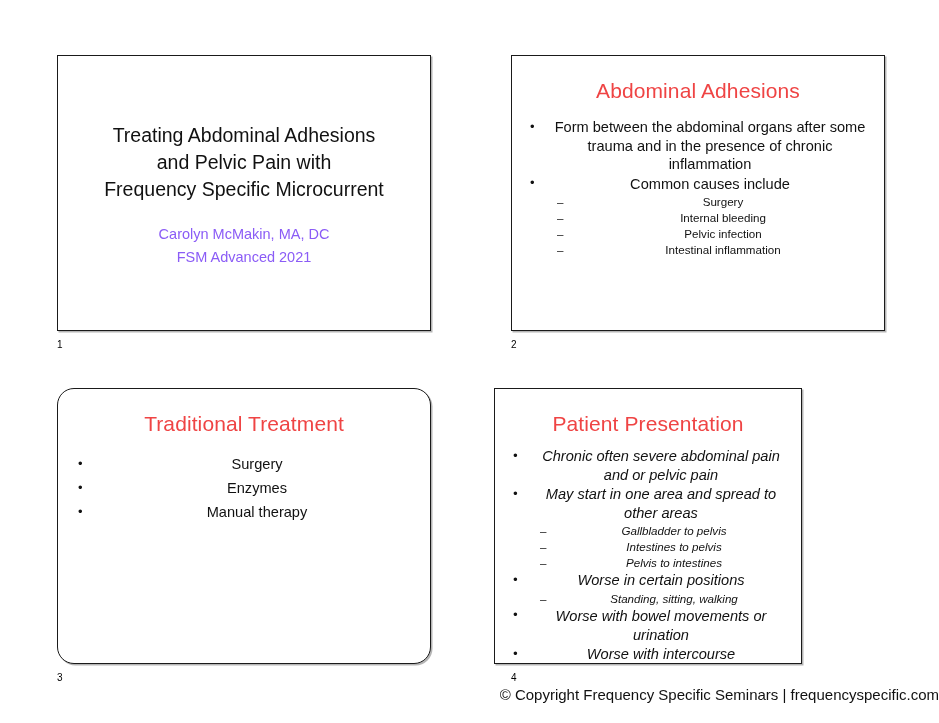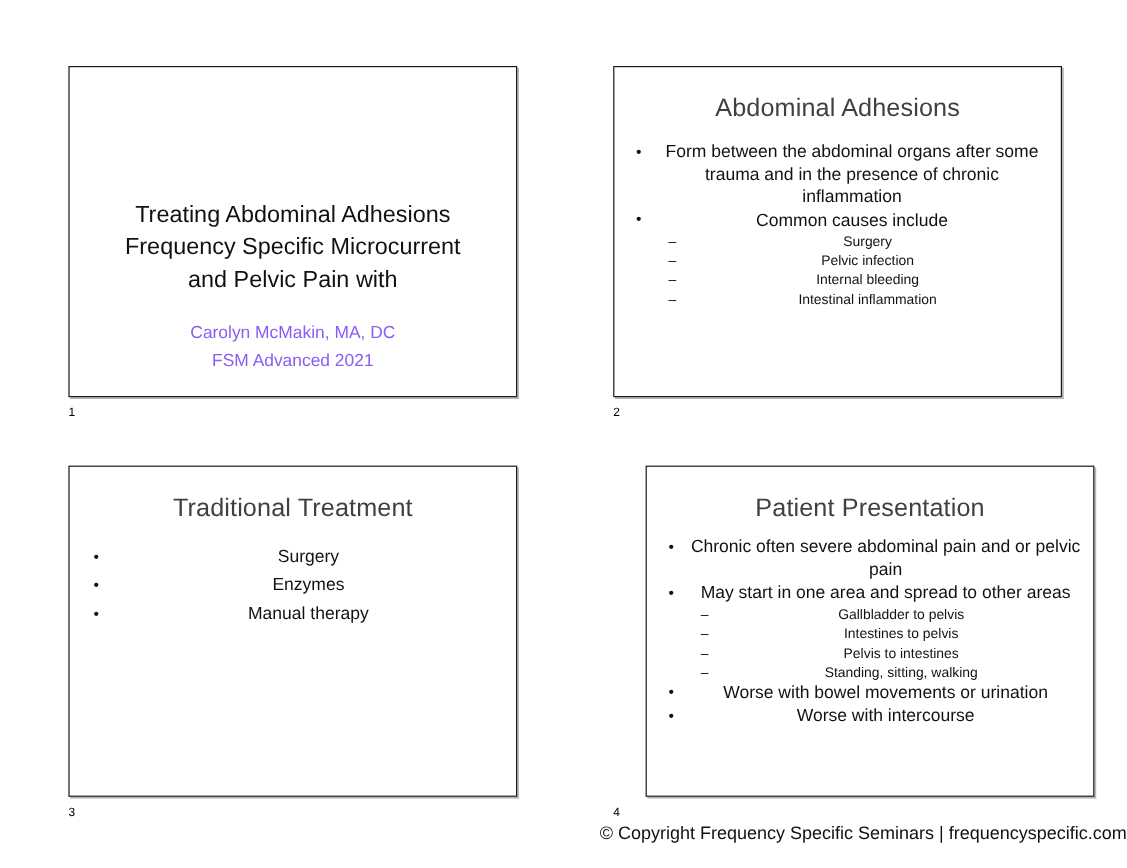--- a/index.html
+++ b/index.html
@@ -28,54 +28,53 @@
   .slide {
     position: absolute;
     box-sizing: border-box;
     background: #ffffff;
     border: 1.4px solid #1a1a1a;
     box-shadow: 1.5px 1.5px 0 0 rgba(120,120,120,0.55);
     overflow: hidden;
   }
   .slide-1 { left: 57px;  top: 55px;  width: 374px; height: 276px; }
   .slide-2 { left: 511px; top: 55px;  width: 374px; height: 276px; }
-  .slide-3 { left: 57px;  top: 388px; width: 374px; height: 276px; }
-  .slide-4 { left: 538px; top: 388px; width: 374px; height: 276px; }
+  .slide-3 { left: 57px;  top: 388px; width: 374px; height: 276px; border-radius: 17px; }
+  .slide-4 { left: 494px; top: 388px; width: 308px; height: 276px; }
 
   
   .slide-number {
     position: absolute;
     font-family: "Liberation Sans", sans-serif;
     font-size: 10px;
     line-height: 12px;
     color: #000000;
   }
   .num-1 { left: 57px;  top: 339px; }
   .num-2 { left: 511px; top: 339px; }
   .num-3 { left: 57px;  top: 672px; }
   .num-4 { left: 511px; top: 672px; }
 
   
   .slide-title {
     text-align: center;
     font-size: 21px;
     line-height: 26px;
     font-weight: 400;
-    color: #404040;
+    color: #ef4444;
     margin: 0;
     letter-spacing: 0.1px;
   }
 
   
   .title-block {
     position: absolute;
     left: 0; right: 0;
     top: 66px;
     text-align: center;
-    margin-top: 44px;
   }
   .title-block .big {
     font-size: 19.5px;
     line-height: 27px;
     color: #111111;
   }
   .title-block .sub {
     margin-top: 20px;
     font-size: 14.5px;
     line-height: 23px;
@@ -121,21 +120,21 @@
     position: absolute;
     left: 31px;
     top: 0;
     font-size: 11.6px;
   }
 
   .body-2 { position: absolute; left: 14px; right: 10px; top: 62px; }
   .body-3 { position: absolute; left: 14px; right: 10px; top: 66px; }
   .body-3 > ul > li.lvl1 { padding-left: 22px; margin-bottom: 5.5px; }
   .body-3 > ul > li.lvl1::before { left: 6px; }
-  .body-4 { position: absolute; left: 14px; right: 8px; top: 58px; }
+  .body-4 { position: absolute; left: 14px; right: 8px; top: 58px; font-style: italic; }
 
   
   .footer {
     position: absolute;
     left: 0;
     right: 0;
     top: 685px;
     text-align: right;
     font-size: 15px;
     line-height: 20px;
@@ -143,39 +142,39 @@
   }
 </style>
 </head>
 <body>
 
 <div class="page">
 
   <div class="slide slide-1">
     <div class="title-block">
       <div class="big">Treating Abdominal Adhesions</div>
+      <div class="big">and Pelvic Pain with</div>
       <div class="big">Frequency Specific Microcurrent</div>
-      <div class="big">and Pelvic Pain with</div>
       <div class="sub">Carolyn McMakin, MA, DC</div>
       <div class="sub" style="margin-top:0;">FSM Advanced 2021</div>
     </div>
   </div>
   <div class="slide-number num-1">1</div>
 
   <div class="slide slide-2">
     <div class="head-2">
       <h2 class="slide-title">Abdominal Adhesions</h2>
     </div>
     <div class="body-2">
       <ul class="bullets">
         <li class="lvl1">Form between the abdominal organs after some trauma and in the presence of chronic inflammation</li>
         <li class="lvl1">Common causes include</li>
         <li class="lvl2">Surgery</li>
+        <li class="lvl2">Internal bleeding</li>
         <li class="lvl2">Pelvic infection</li>
-        <li class="lvl2">Internal bleeding</li>
         <li class="lvl2">Intestinal inflammation</li>
       </ul>
     </div>
   </div>
   <div class="slide-number num-2">2</div>
 
   <div class="slide slide-3">
     <div class="head-3">
       <h2 class="slide-title">Traditional Treatment</h2>
     </div>
@@ -193,20 +192,21 @@
     <div class="head-4">
       <h2 class="slide-title">Patient Presentation</h2>
     </div>
     <div class="body-4">
       <ul class="bullets">
         <li class="lvl1">Chronic often severe abdominal pain and or pelvic pain</li>
         <li class="lvl1">May start in one area and spread to other areas</li>
         <li class="lvl2">Gallbladder to pelvis</li>
         <li class="lvl2">Intestines to pelvis</li>
         <li class="lvl2">Pelvis to intestines</li>
+        <li class="lvl1">Worse in certain positions</li>
         <li class="lvl2">Standing, sitting, walking</li>
         <li class="lvl1">Worse with bowel movements or urination</li>
         <li class="lvl1">Worse with intercourse</li>
       </ul>
     </div>
   </div>
   <div class="slide-number num-4">4</div>
 
   <div class="footer">© Copyright Frequency Specific Seminars | frequencyspecific.com</div>
 

